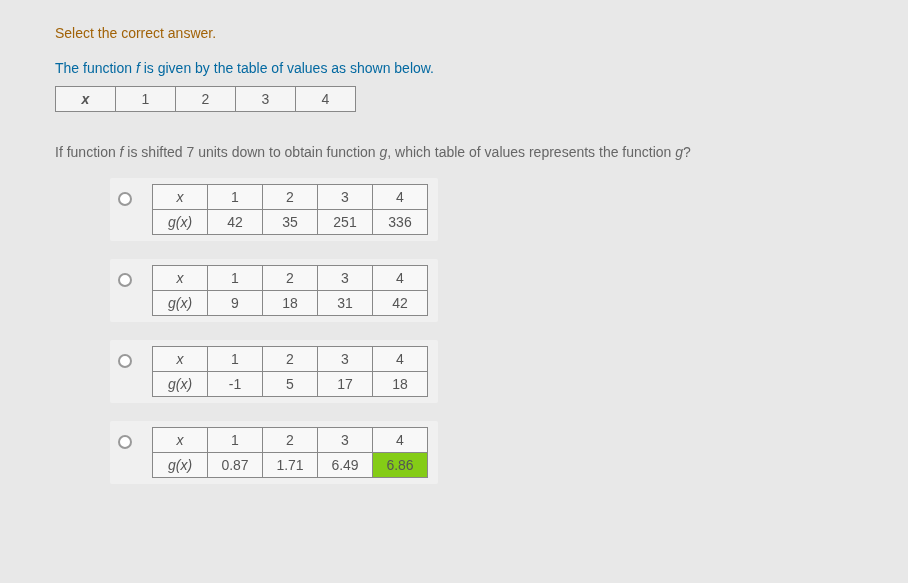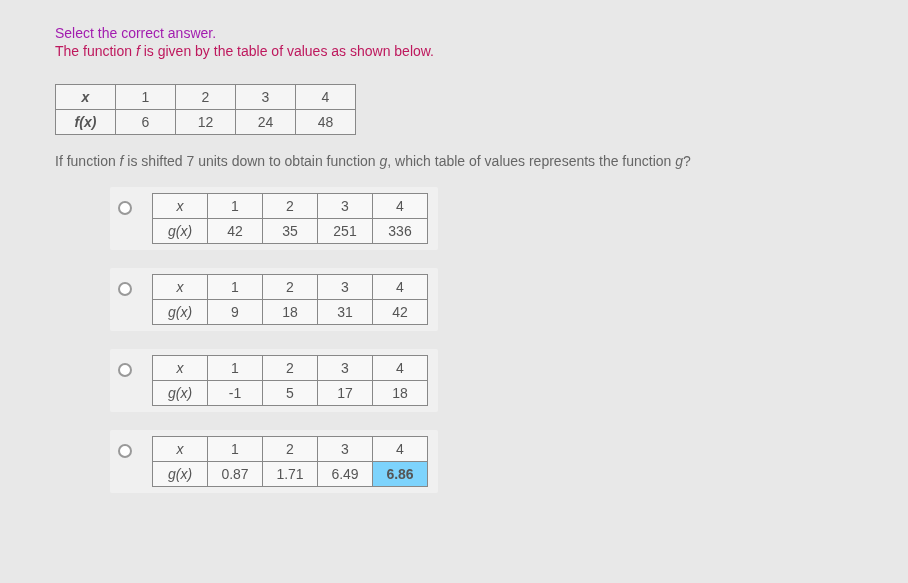--- a/index.html
+++ b/index.html
@@ -11,29 +11,29 @@
       font-family: Arial, Helvetica, sans-serif;
       background: #e8e8e8;
       width: 908px;
       height: 583px;
       padding: 25px 55px;
       color: #555;
       font-size: 14px;
       position: relative;
     }
     .instruction {
-      margin-bottom: 2px;
-      color: #a21caf;
+      margin-bottom: 19px;
+      color: #a16207;
     }
     .prompt-text {
-      margin-bottom: 25px;
-      color: #be185d;
+      margin-bottom: 10px;
+      color: #0369a1;
     }
     .question-text {
-      margin-top: 18px;
+      margin-top: 32px;
       margin-bottom: 18px;
       color: #666;
     }
     table.data-table {
       border-collapse: collapse;
       background: #f5f5f5;
     }
     table.data-table td {
       border: 1.5px solid #888;
       padding: 4px 8px;
@@ -76,23 +76,23 @@
       padding: 4px 8px;
       text-align: center;
       min-width: 55px;
       color: #555;
       font-size: 14px;
     }
     .option-table td.header-cell {
       font-style: italic;
     }
     .highlighted {
-      background: #7dd3fc;
+      background: #84cc16;
       color: #fff;
-      font-weight: bold;
+      font-weight: normal;
       margin-top: 48px;
     }
     .italic {
       font-style: italic;
     }
   </style>
 </head>
 <body>
 
 <div class="instruction">Select the correct answer.</div>
@@ -103,27 +103,20 @@
 
 <table class="data-table">
   <tbody>
       <tr>
     <td class="header-cell">x</td>
     <td>1</td>
     <td>2</td>
     <td>3</td>
     <td>4</td>
   </tr>
-  <tr>
-    <td class="header-cell">f(x)</td>
-    <td>6</td>
-    <td>12</td>
-    <td>24</td>
-    <td>48</td>
-  </tr>
 </tbody>
   </table>
 
 <div class="question-text">
   <span>If function </span><span class="italic">f</span><span> is shifted 7 units down to obtain function </span><span class="italic">g</span><span>, which table of values represents the function </span><span class="italic">g</span><span>?</span>
 </div>
 
 <div class="options">
 
   <div class="option-row">

